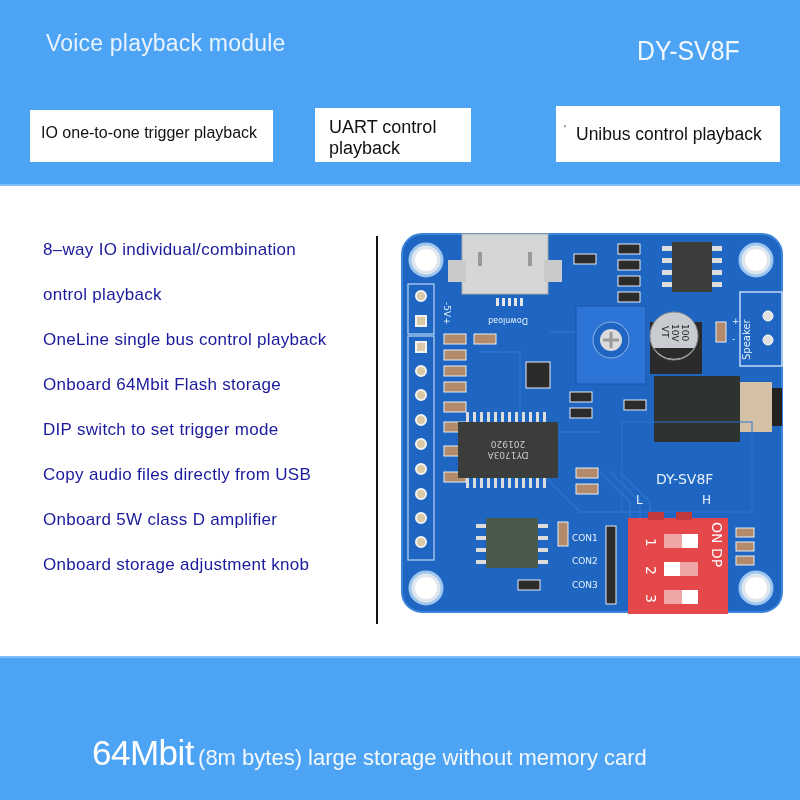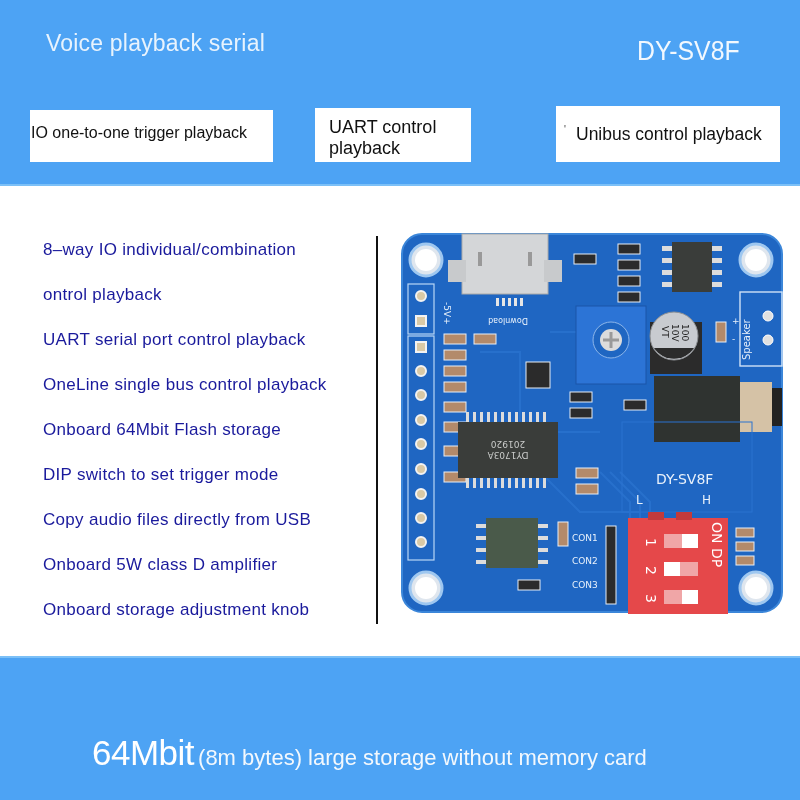--- a/index.html
+++ b/index.html
@@ -2,56 +2,55 @@
 <html><head>
 <meta charset="utf-8">
 <style>
   html,body{margin:0;padding:0;}
   body{width:800px;height:800px;position:relative;overflow:hidden;background:#ffffff;font-family:"Liberation Sans",sans-serif;}
   .band-top{position:absolute;left:0;top:0;width:800px;height:186px;background:#4da3f4;}
   .band-top::after{content:"";position:absolute;left:0;bottom:0;width:800px;height:2px;background:#7cc0f7;}
   .title-left{position:absolute;left:46px;top:30px;font-size:23px;color:#e8f3fd;letter-spacing:0.2px;}
   .title-right{position:absolute;left:637px;top:36px;font-size:27px;color:#f2f8fe;transform:scaleX(0.92);transform-origin:left;}
   .label-box{position:absolute;background:#fff;color:#111;display:flex;align-items:center;}
-  .lb1{left:30px;top:110px;width:243px;height:52px;font-size:16px;padding-left:1px;box-sizing:border-box;align-items:flex-start;padding-top:14px;transform-origin:left;}
+  .lb1{left:30px;top:110px;width:243px;height:52px;font-size:16px;padding-left:11px;box-sizing:border-box;align-items:flex-start;padding-top:14px;transform-origin:left;}
   .lb2{left:315px;top:108px;width:156px;height:54px;font-size:18px;padding-left:14px;box-sizing:border-box;padding-top:6px;}
   .lb3{left:556px;top:106px;width:224px;height:56px;font-size:17.5px;padding-left:20px;box-sizing:border-box;}
   .lb3 .tick{position:absolute;left:8px;top:18px;font-size:10px;color:#444;}
   .feature-list{position:absolute;left:43px;top:236px;margin:0;padding:0;list-style:none;}
   .feature-list li{height:45px;line-height:28px;font-size:17px;color:#1a1a9c;letter-spacing:0.3px;}
   .divider{position:absolute;left:376px;top:236px;width:2px;height:388px;background:#111;}
   .band-bottom{position:absolute;left:0;top:656px;width:800px;height:144px;background:#4da3f4;}
   .band-bottom::before{content:"";position:absolute;left:0;top:0;width:800px;height:2px;background:#7cc0f7;}
   .storage{position:absolute;left:92px;top:690px;color:#fff;white-space:nowrap;margin-top:43px;}
   .storage .big{font-size:35px;letter-spacing:-0.5px;}
   .storage .small{font-size:22px;color:#f3f8fd;margin-left:4px;}
   .pcb{position:absolute;left:400px;top:232px;width:384px;height:382px;}
 </style>
 </head>
 <body>
 
 <div class="band-top"></div>
-<div class="title-left">Voice playback serial</div>
+<div class="title-left">Voice playback module</div>
 <div class="title-right">DY-SV8F</div>
 
 <div class="label-box lb1">
     <span>IO one-to-one trigger playback</span>
   </div>
 <div class="label-box lb2">
     <span>UART control playback</span>
   </div>
 <div class="label-box lb3">
     <span class="tick">'</span>
     <span>Unibus control playback</span>
   </div>
 
 <ul class="feature-list">
   <li>8–way IO individual/combination</li>
   <li>ontrol playback</li>
-  <li>UART serial port control playback</li>
   <li>OneLine single bus control playback</li>
   <li>Onboard 64Mbit Flash storage</li>
   <li>DIP switch to set trigger mode</li>
   <li>Copy audio files directly from USB</li>
   <li>Onboard 5W class D amplifier</li>
   <li>Onboard storage adjustment knob</li>
 </ul>
 
 <div class="divider"></div>
 

